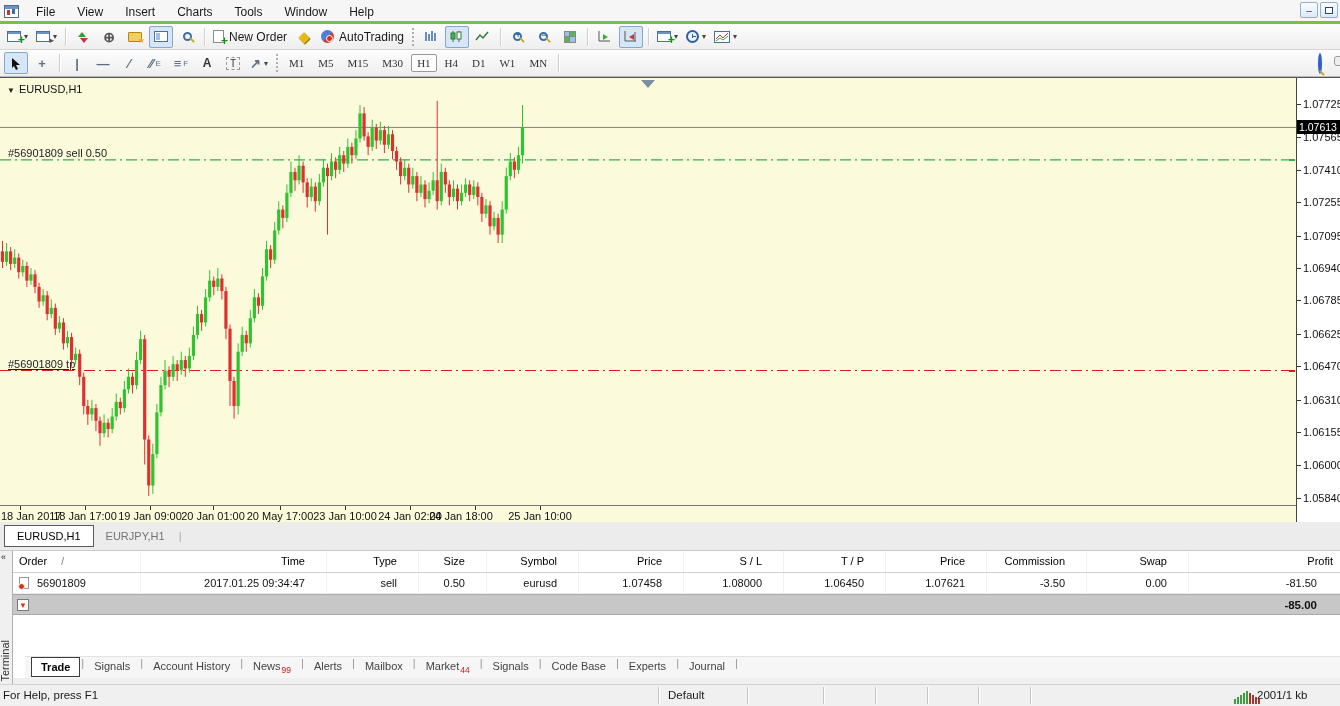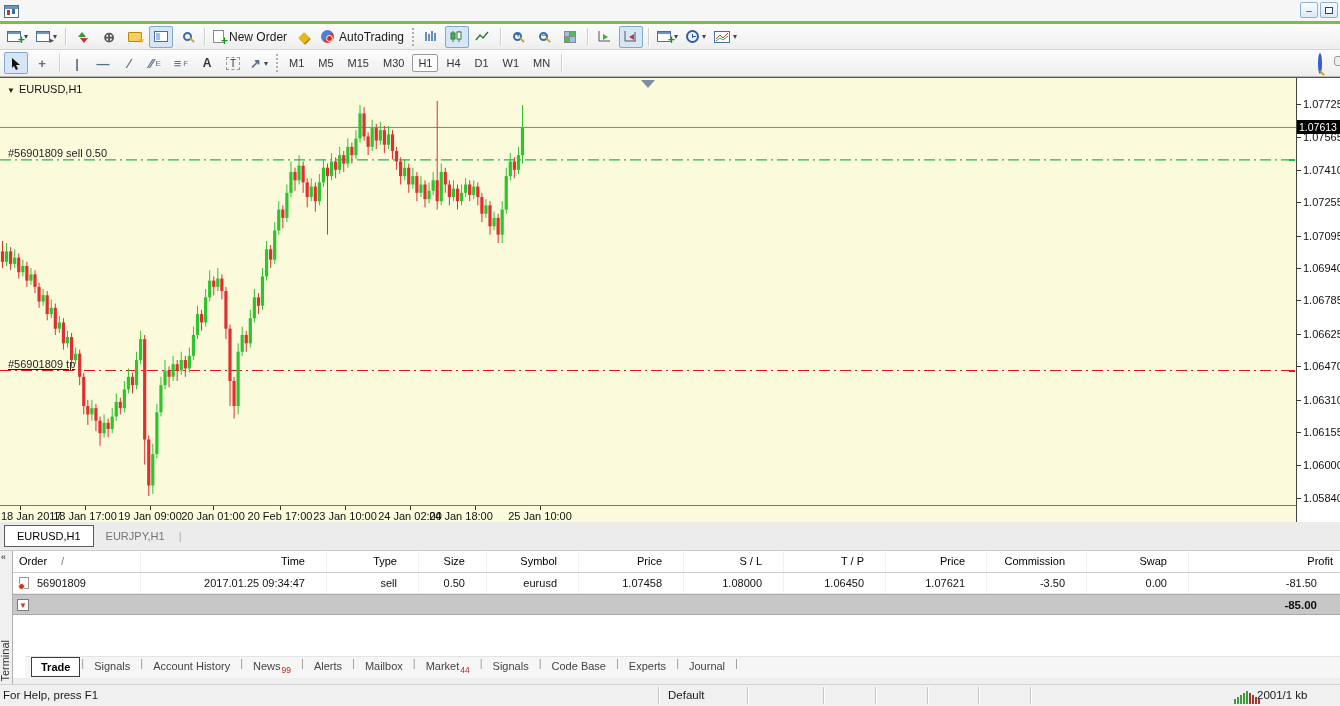--- a/index.html
+++ b/index.html
@@ -60,21 +60,21 @@
   .at-ico { width:13px; height:13px; border-radius:50%; background:linear-gradient(135deg,#4d7fd6 50%,#cf3b2f 50%); position:relative; }
   .at-ico::after { content:""; position:absolute; right:1px; bottom:1px; width:5px; height:5px; border-radius:50%; background:#d62b1f; border:1px solid #fff; }
   .tile-ico { width:12px; height:12px; display:grid; grid-template-columns:1fr 1fr; gap:1px; background:#888; border:1px solid #888; }
   .tile-ico i:nth-child(1){background:#9cc0e8;} .tile-ico i:nth-child(2){background:#57b657;}
   .tile-ico i:nth-child(3){background:#57b657;} .tile-ico i:nth-child(4){background:#9cc0e8;}
   .clock-ico { width:13px; height:13px; border-radius:50%; border:2px solid #2f5f9e; background:#eaf2fc; position:relative; }
   .clock-ico::before { content:""; position:absolute; left:4px; top:2px; width:1px; height:4px; background:#2f5f9e; }
   .clock-ico::after { content:""; position:absolute; left:4px; top:4px; width:4px; height:1px; background:#2f5f9e; }
   .draw-glyph { color:#5a6f85; font-size:13px; font-weight:bold; }
   .sub { font-size:8px; vertical-align:sub; color:#5a6f85; }
-  .tf { font-size:11px; color:#333; padding:2px 5px; margin:0 1px; border:1px solid transparent; }
+  .tf { font-size:11px; color:#333; padding:2px 5px; margin:0 1px; border:1px solid transparent;font-family:Liberation Serif, serif; }
   .tf.pressed { border:1px solid #9a9a9a; background:#fcfcfc; border-radius:2px; }
   #tb-search { position:absolute; right:18px; top:55px; }
   #tb-search .mag { border-color:#2f5fd0; }
   #tb-bubble { position:absolute; right:-6px; top:56px; width:12px; height:10px; border:1px solid #9a9a9a; border-radius:3px; background:#eee; }
   
   #chartwrap { position:absolute; left:0; top:77px; width:1340px; height:445px;
     background:#fbfbdc; border-top:1px solid #555; }
   #plot-svg { position:absolute; left:0; top:0; }
   #plot-border { position:absolute; left:0; top:0; width:1296px; height:428px; border-bottom:1px solid #777; }
   #yaxis { position:absolute; left:1296px; top:0; width:44px; height:445px; background:#fff; border-left:1px solid #444; }
@@ -143,20 +143,21 @@
   #sb-signal { position:absolute; left:1234px; top:6px; display:flex; align-items:flex-end; gap:1px; }
   #sb-signal i { width:2px; display:block; }
 </style>
 </head>
 <body>
 
 <div id="app">
 
   <div id="menubar">
     <span class="appicon"></span>
+    <span id="menu-items"><span class="menu-item">File</span><span class="menu-item">View</span><span class="menu-item">Insert</span><span class="menu-item">Charts</span><span class="menu-item">Tools</span><span class="menu-item">Window</span><span class="menu-item">Help</span></span>
     <span id="win-buttons">
       <span class="winbtn">–</span>
       <span class="winbtn">
           <span class="restore-glyph"></span>
         </span>
     </span>
   </div>
   <div id="green-strip"></div>
 
   <div id="toolbar1" class="toolbar">
@@ -616,21 +617,21 @@
     <div id="xaxis">
         <div class="xtick" style="left: 20px;"></div>
         <div class="xlab" style="left: 1px;">18 Jan 2017</div>
         <div class="xtick" style="left: 85px;"></div>
         <div class="xlab" style="left: 85px; transform: translateX(-50%);">18 Jan 17:00</div>
         <div class="xtick" style="left: 150px;"></div>
         <div class="xlab" style="left: 150px; transform: translateX(-50%);">19 Jan 09:00</div>
         <div class="xtick" style="left: 213px;"></div>
         <div class="xlab" style="left: 213px; transform: translateX(-50%);">20 Jan 01:00</div>
         <div class="xtick" style="left: 280px;"></div>
-        <div class="xlab" style="left: 280px; transform: translateX(-50%);">20 Feb 17:00</div>
+        <div class="xlab" style="left: 280px; transform: translateX(-50%);">20 May 17:00</div>
         <div class="xtick" style="left: 345px;"></div>
         <div class="xlab" style="left: 345px; transform: translateX(-50%);">23 Jan 10:00</div>
         <div class="xtick" style="left: 410px;"></div>
         <div class="xlab" style="left: 410px; transform: translateX(-50%);">24 Jan 02:00</div>
         <div class="xtick" style="left: 475px;"></div>
         <div class="xlab" style="left: 461px; transform: translateX(-50%);">24 Jan 18:00</div>
         <div class="xtick" style="left: 540px;"></div>
         <div class="xlab" style="left: 540px; transform: translateX(-50%);">25 Jan 10:00</div>
       </div>
   <div class="order-tick" style="left: 1289px; top: 80.811px; background: rgb(43, 178, 76);"></div>

